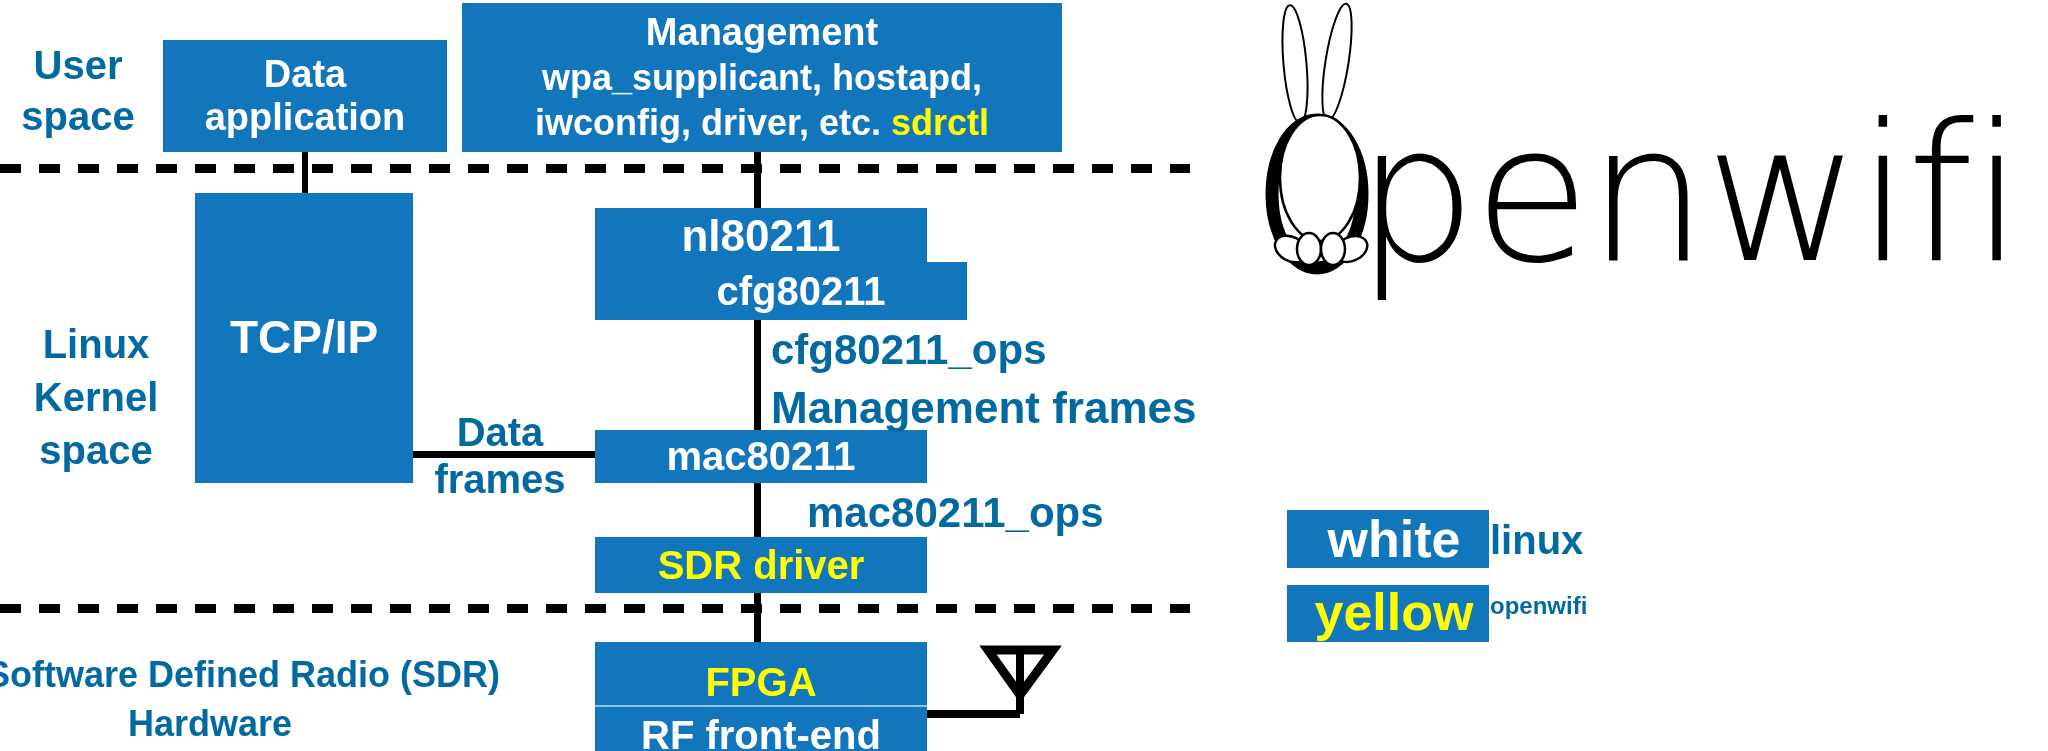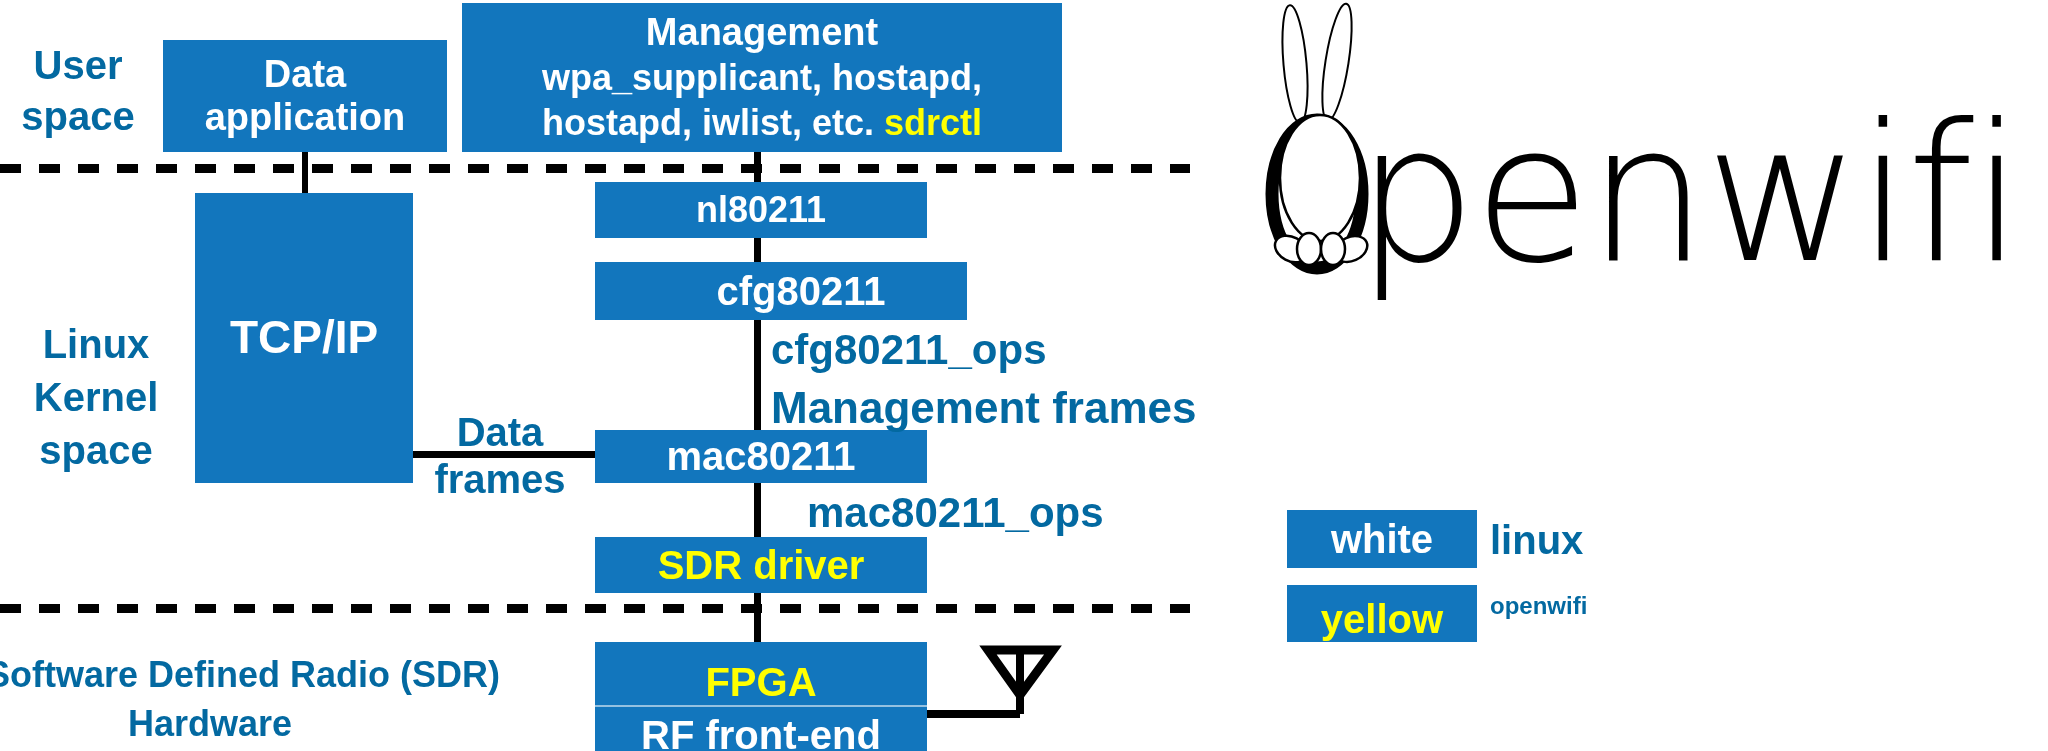--- a/index.html
+++ b/index.html
@@ -19,21 +19,21 @@
   .vline,.hline{position:absolute; background:#000; z-index:1;}
   .dashes{
     position:absolute; height:9px; z-index:1;
     background:repeating-linear-gradient(90deg,#000 0 21px,transparent 21px 39px);
   }
   
   .lbl{position:absolute; font-weight:bold; color:#0369a1; z-index:3; white-space:nowrap;}
   .center{text-align:center;}
   
   .sw{position:absolute; background:var(--box_blue); font-weight:bold;
-      display:flex; align-items:center; justify-content:center; font-size:40px; z-index:2;}
+      display:flex; align-items:center; justify-content:center; font-size:52px; z-index:2;padding-left:12px;}
   .sw-white{color:#fff;}
   .sw-yellow{color:var(--highlight_yellow);}
   
   .wordmark{
     position:absolute; left:1356px; top:100px; font-size:190px; font-weight:200;
     letter-spacing:-3px; color:#000; line-height:1; z-index:2;
     font-family:"DejaVu Sans", sans-serif;
   }
   svg{position:absolute; z-index:2;}
 </style>
@@ -67,26 +67,26 @@
 
   <div class="bx" style="left:163px; top:40px; width:284px; height:112px; font-size:38px;">
     <div>Data</div>
     <div>application</div>
   </div>
 
   <div class="bx" style="left:462px; top:3px; width:600px; height:149px; font-size:36px; line-height:45px;">
     <div style="font-size:38px;">Management</div>
     <div>wpa_supplicant, hostapd,</div>
     <div>
-      <span>hostapd, iwlist, etc.</span>
+      <span>iwconfig, driver, etc.</span>
       <span class="yl">sdrctl</span>
     </div>
   </div>
 
-  <div class="bx" style="left:595px; top:182px; width:332px; height:56px; font-size:36px;">
+  <div class="bx" style="left:595px; top:208px; width:332px; height:56px; font-size:44px;">
     <div>nl80211</div>
   </div>
 
   <div class="bx" style="left:595px; top:262px; width:332px; height:58px; font-size:40px;padding-left:40px;">
     <div>cfg80211</div>
   </div>
 
   <div class="bx" style="left:195px; top:193px; width:218px; height:290px; font-size:46px;">
     <div>TCP/IP</div>
   </div>

